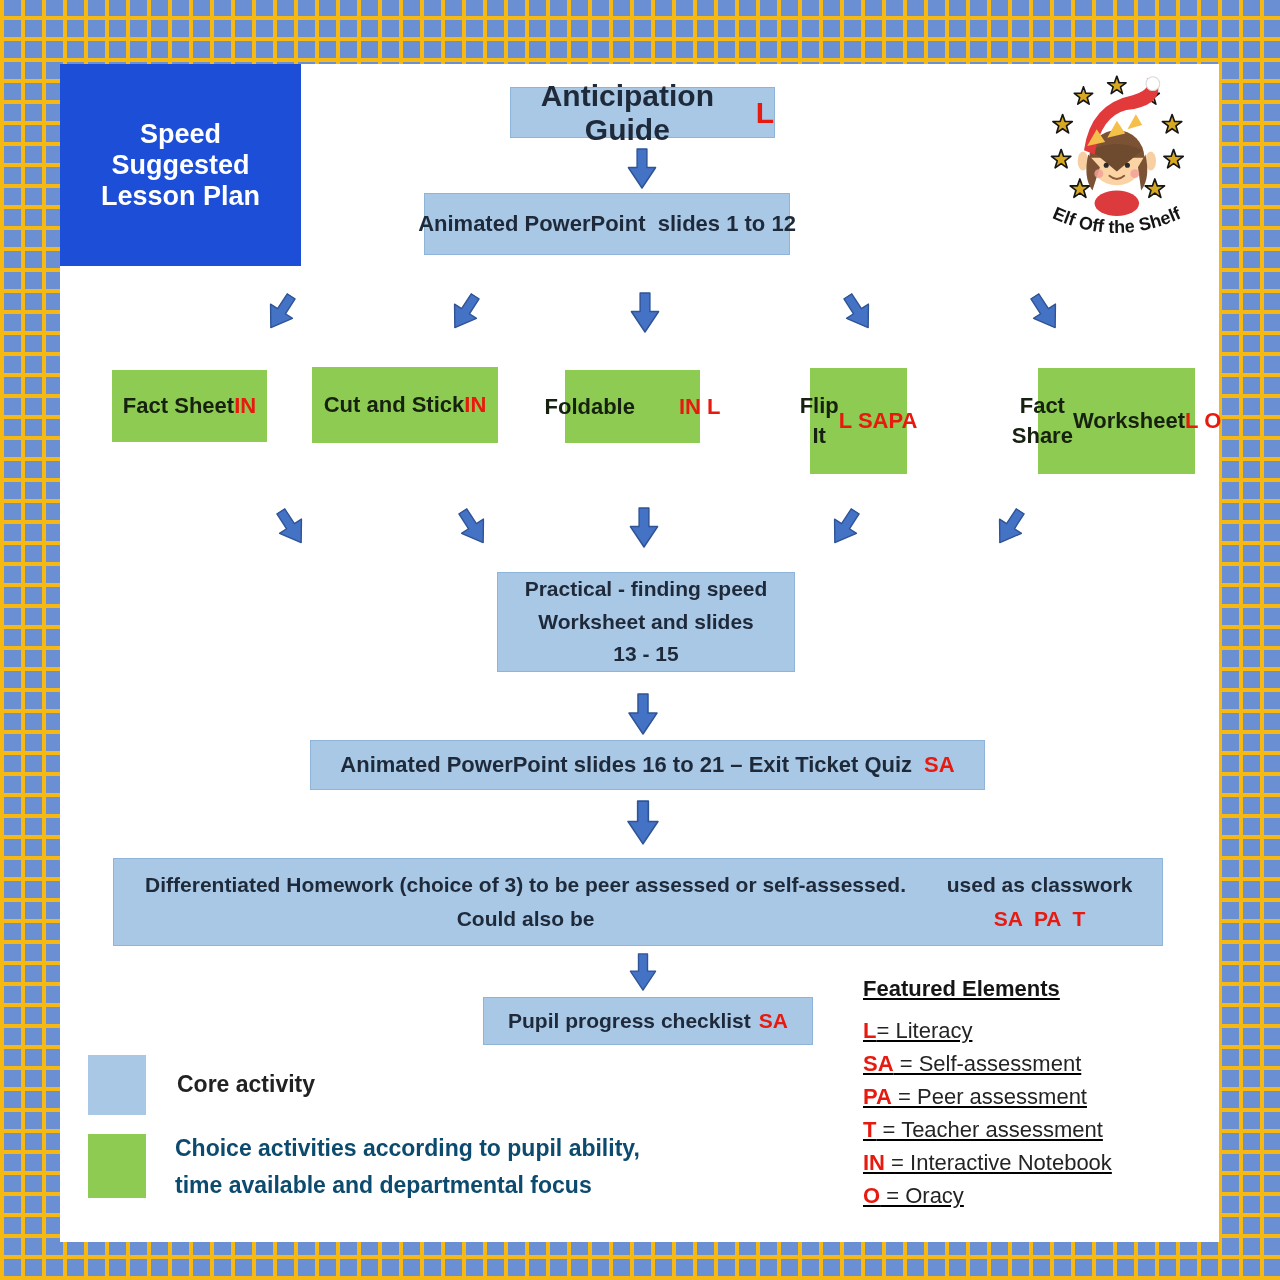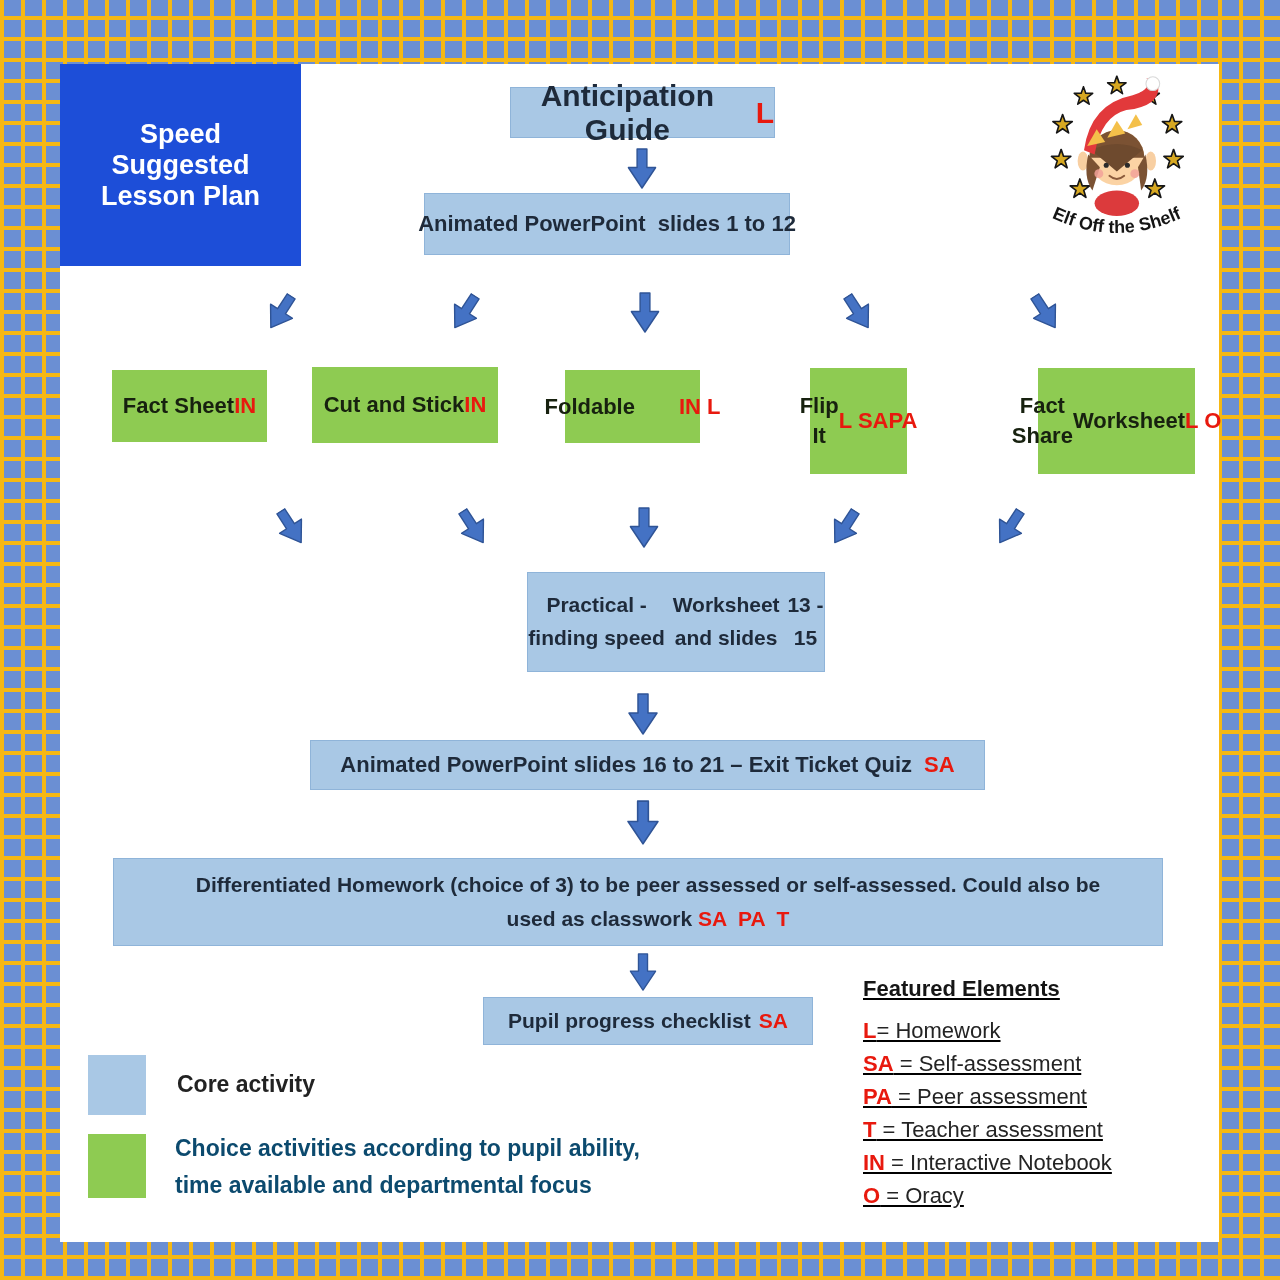--- a/index.html
+++ b/index.html
@@ -40,24 +40,24 @@
   .pp1{left:364px;top:129px;width:366px;height:62px;font-size:22px;font-weight:bold;white-space:pre;}
 
   
   .gbox{font-size:22px;font-weight:bold;line-height:1.35;flex-direction:row;}
   .g1{left:52px;top:306px;width:155px;height:72px;}
   .g2{left:252px;top:303px;width:186px;height:76px;}
   .g3{left:505px;top:306px;width:135px;height:73px;gap:44px;}
   .g4{left:750px;top:304px;width:97px;height:106px;}
   .g5{left:978px;top:304px;width:157px;height:106px;}
 
-  .practical{left:437px;top:508px;width:298px;height:100px;font-size:21px;font-weight:bold;line-height:1.55;margin-left:30px;}
+  .practical{left:437px;top:508px;width:298px;height:100px;font-size:21px;font-weight:bold;flex-direction:column;line-height:1.55;}
   .pp2{left:250px;top:676px;width:675px;height:50px;font-size:22px;font-weight:bold;}
   .pp2 .tag{margin-left:12px;}
-  .homework{left:53px;top:794px;width:1050px;height:88px;font-size:21px;font-weight:bold;flex-direction:column;line-height:1.6;padding-left:20px;}
+  .homework{left:53px;top:794px;width:1050px;height:88px;font-size:21px;font-weight:bold;flex-direction:row;line-height:1.6;padding-left:20px;}
   .checklist{left:423px;top:933px;width:330px;height:48px;font-size:21px;font-weight:bold;}
   .checklist .tag{margin-left:8px;}
 
   
   .arr{position:absolute;}
   .arr svg{display:block;width:100%;height:100%;}
   .tl{transform:rotate(33deg);}
   .tr{transform:rotate(-33deg);}
   .v0{left:567px;top:84px;width:30px;height:41px;}
   .r1a{left:207px;top:228px;width:28px;height:40px;}
@@ -280,21 +280,21 @@
         </svg>
       </div>
 
     <div class="box blue checklist">
       <span class="dark">Pupil progress checklist</span>
       <span class="tag">SA</span>
     </div>
 
     <div class="featured">
       <div class="feat-title">Featured Elements</div>
-      <div class="feat-line"><span class="feat-abbr">L</span><span>= Homework</span></div>
+      <div class="feat-line"><span class="feat-abbr">L</span><span>= Literacy</span></div>
       <div class="feat-line"><span class="feat-abbr">SA</span><span> = Self-assessment</span></div>
       <div class="feat-line"><span class="feat-abbr">PA</span><span> = Peer assessment</span></div>
       <div class="feat-line"><span class="feat-abbr">T</span><span> = Teacher assessment</span></div>
       <div class="feat-line"><span class="feat-abbr">IN</span><span> = Interactive Notebook</span></div>
       <div class="feat-line"><span class="feat-abbr">O</span><span> = Oracy</span></div>
     </div>
 
     <div class="sw sw-blue"></div>
     <div class="core-label">Core activity</div>
     <div class="sw sw-green"></div>

